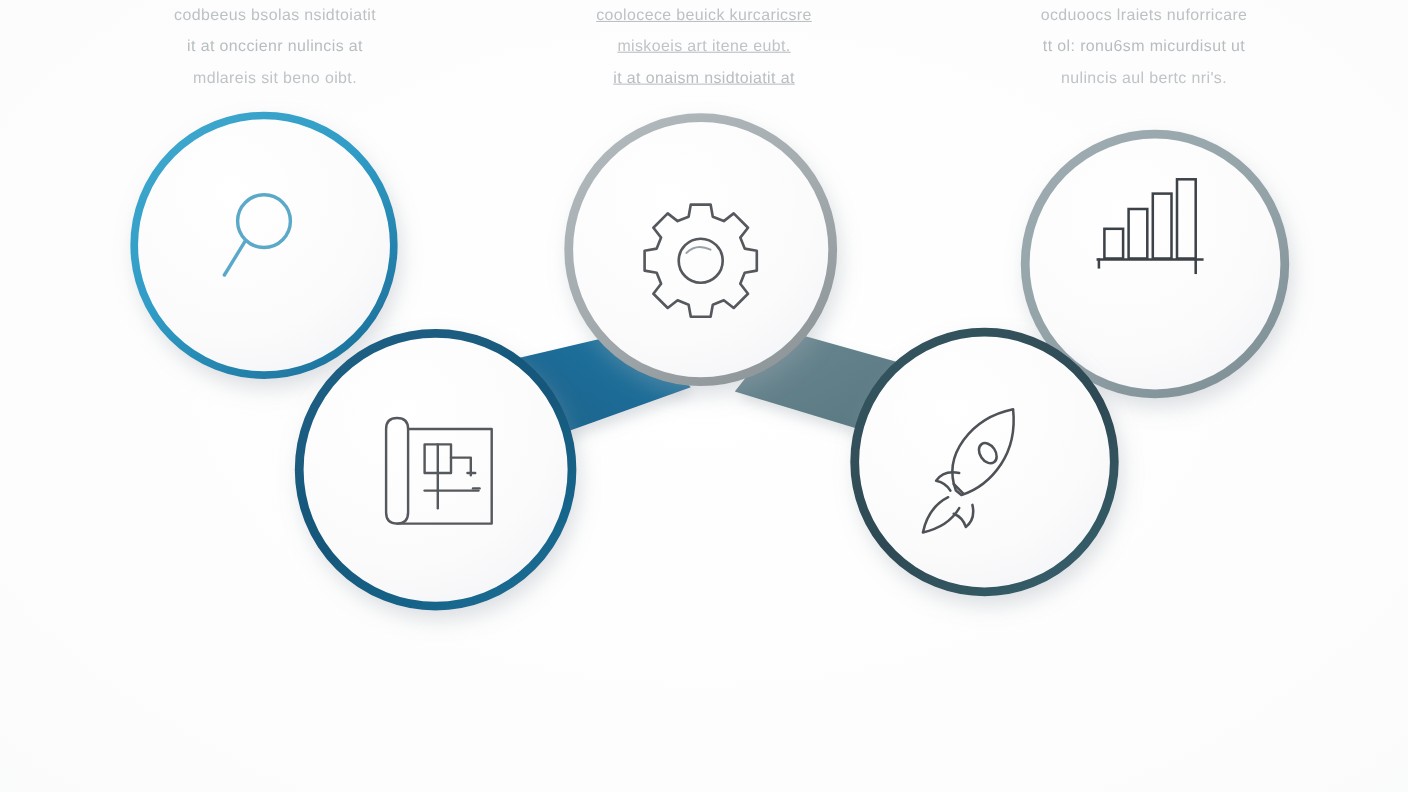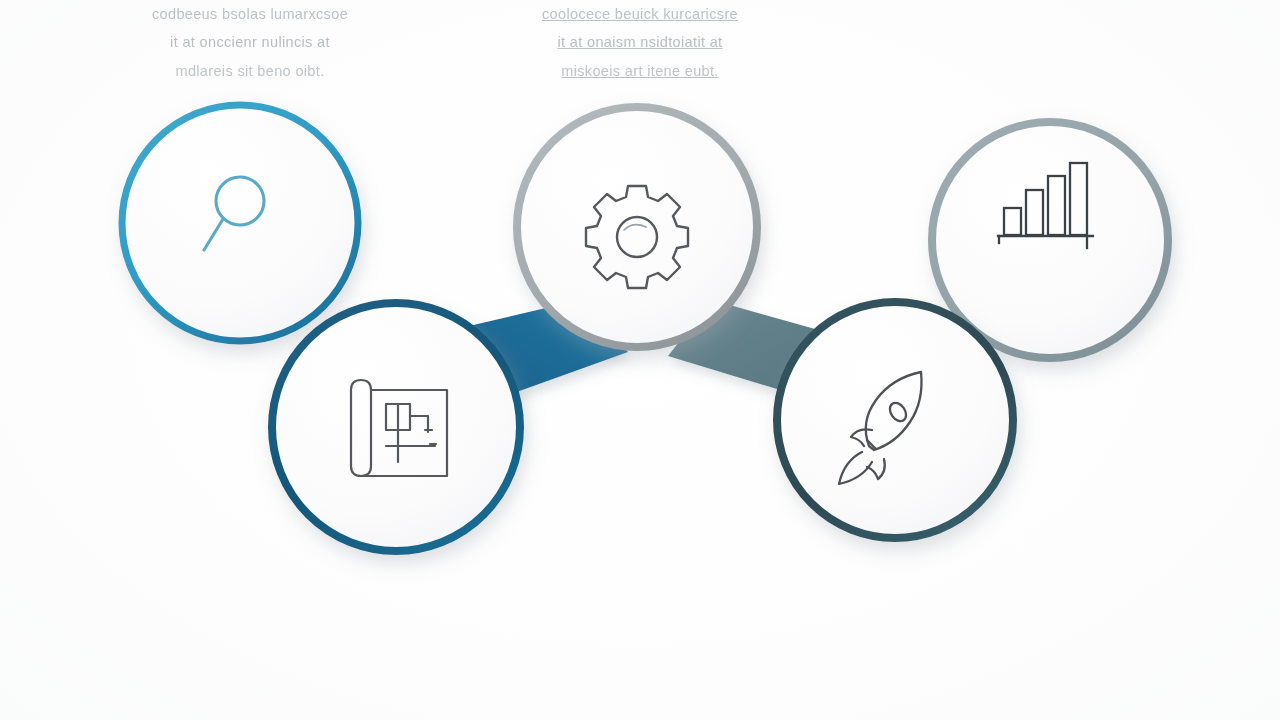--- a/index.html
+++ b/index.html
@@ -46,31 +46,36 @@
     width: 1280px;
     height: 720px;
   }
 </style>
 </head>
 <body>
 
 <div id="stage">
 
   <div class="caption" id="cap1" style="left: 100px; top: 0px; width: 300px; color: rgb(185, 190, 194);">
-    <span class="line l1">codbeeus bsolas lumarxcsoe</span>
+    <span class="line l1">codbeeus bsolas nsidtoiatit</span>
     <span class="line l2">it at onccienr nulincis at</span>
     <span class="line l3">mdlareis sit beno oibt.</span>
   </div>
 
   <div class="caption" id="cap2" style="left: 490px; top: 0px; width: 300px; color: rgb(185, 190, 194); text-decoration: underline;">
     <span class="line l1">coolocece beuick kurcaricsre</span>
+    <span class="line l3">miskoeis art itene  eubt.</span>
     <span class="line l2">it at onaism nsidtoiatit at</span>
-    <span class="line l3">miskoeis art itene  eubt.</span>
   </div>
 
+  <div class="caption" id="cap3" style="left: 885px; top: 0px; width: 310px; color: rgb(185, 190, 194);">
+    <span class="line l1">ocduoocs lraiets nuforricare</span>
+    <span class="line l2">tt ol: ronu6sm micurdisut ut</span>
+    <span class="line l3">nulincis aul bertc nri's.</span>
+  </div>
 
   <svg id="art" viewBox="0 0 1280 720" xmlns="http://www.w3.org/2000/svg">
     <defs>
 
       <filter id="cshadow" x="-40%" y="-40%" width="180%" height="180%">
         <feDropShadow dx="4" dy="9" stdDeviation="9" flood-color="#9aa4ac" flood-opacity="0.33"></feDropShadow>
       </filter>
       <filter id="bshadow" x="-40%" y="-40%" width="180%" height="180%">
         <feDropShadow dx="3" dy="7" stdDeviation="6" flood-color="#8f9aa2" flood-opacity="0.30"></feDropShadow>
       </filter>

